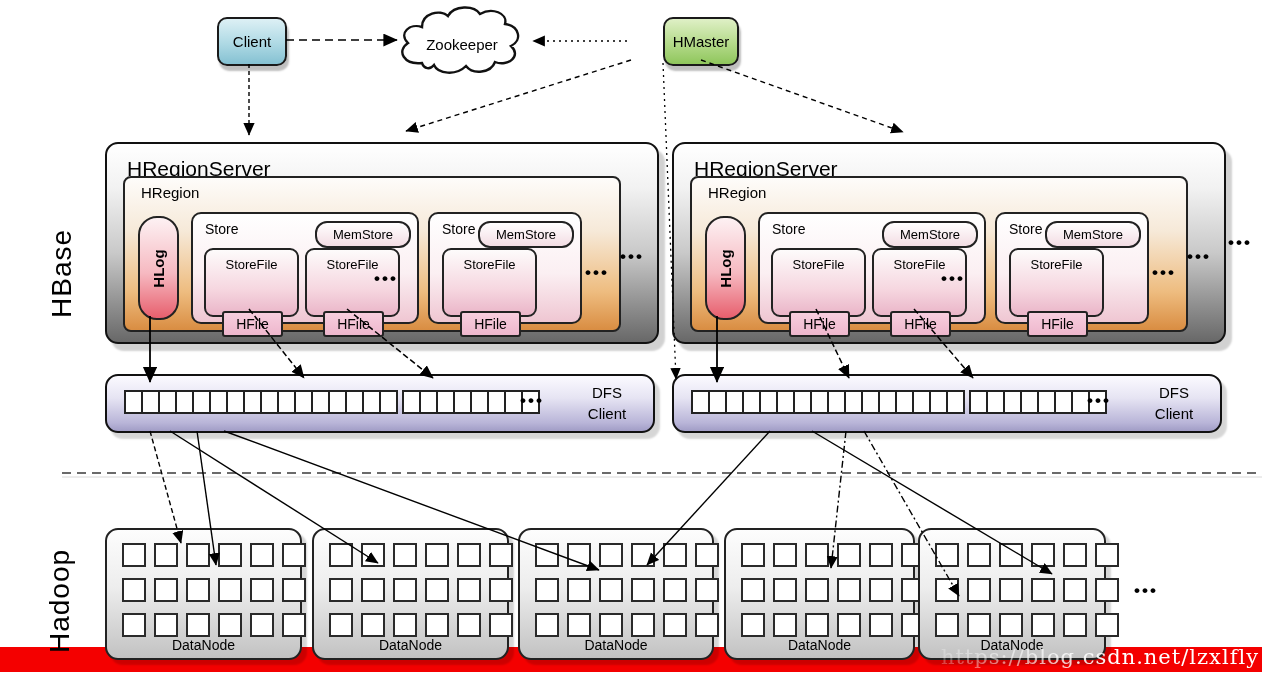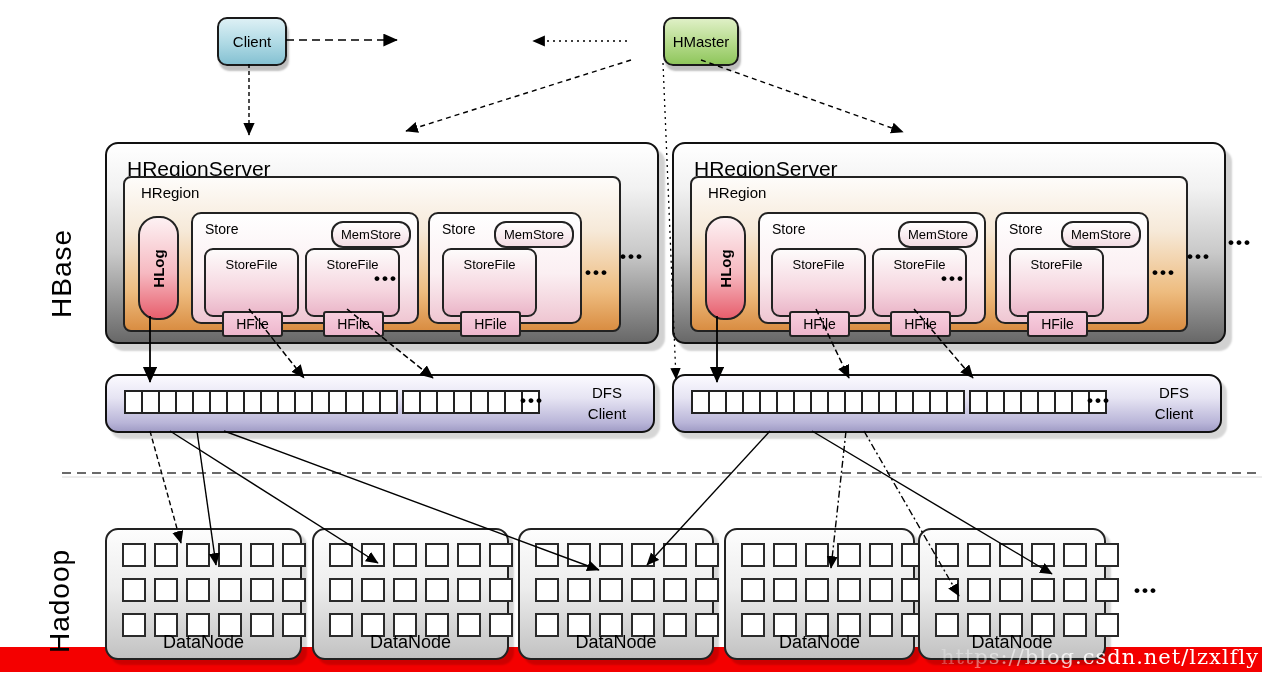--- a/index.html
+++ b/index.html
@@ -44,21 +44,21 @@
         background:linear-gradient(180deg,#fdf1f3 0%,#f6b9c1 55%,#e75f6d 100%);
         display:flex;align-items:center;justify-content:center;}
   .hlog span{transform:rotate(-90deg);font-size:15px;font-weight:600;white-space:nowrap;}
   .store{position:absolute;top:34px;height:108px;border:2px solid #222;border-radius:10px;
          background:linear-gradient(180deg,#ffffff 0%,#fbeff2 55%,#efc6d2 100%);}
   .store.st1{left:66px;width:224px;}
   .store.st2{left:303px;width:150px;}
   .store-title{position:absolute;left:12px;top:7px;font-size:14px;}
   .memstore{position:absolute;right:6px;top:7px;height:27px;border:2px solid #222;border-radius:12px;
             background:linear-gradient(180deg,#ffffff,#f3dce3);font-size:13px;
-            display:flex;align-items:center;justify-content:center;padding:0 8px;box-sizing:border-box;}
+            display:flex;align-items:center;justify-content:center;padding:0 16px;box-sizing:border-box;}
   .storefile{position:absolute;top:34px;width:95px;height:69px;border:2px solid #222;border-radius:9px;
              background:linear-gradient(180deg,#fdfbfb 0%,#f6d7e0 60%,#eab5c8 100%);
              font-size:13px;text-align:center;box-sizing:border-box;}
   .storefile .sf-label{display:block;margin-top:7px;}
   .sf-a{left:11px}.sf-b{left:112px}.st2 .storefile{left:12px}
   .hfile{position:absolute;left:16px;top:37px;width:61px;height:26px;border:2px solid #222;border-radius:3px;
          background:linear-gradient(180deg,#f7cede,#eeb7cd);
          display:flex;align-items:center;justify-content:center;font-size:14px;box-sizing:border-box;margin-top:24px;}
 
   .dots{position:absolute;font-size:17px;font-weight:700;letter-spacing:2px;z-index:4;line-height:10px;}
@@ -85,21 +85,21 @@
   
   .datanode{position:absolute;top:528px;height:128px;z-index:2;
             border:2px solid #222;border-radius:13px;
             background:linear-gradient(180deg,#fdfdfd 0%,#ededed 45%,#c2c2c2 100%);
             box-shadow:5px 5px 2px rgba(0,0,0,0.16);}
   .dn1{left:105px;width:193px}.dn2{left:312px;width:193px}.dn3{left:518px;width:192px}
   .dn4{left:724px;width:187px}.dn5{left:918px;width:184px}
   .dn-grid{position:absolute;left:15px;top:13px;right:15px;display:grid;
            grid-template-columns:repeat(6,1fr);gap:11px 8px;justify-items:center;}
   .dn-cell{width:20px;height:20px;background:#fff;border:2px solid #2a2a2a;}
-  .dn-label{position:absolute;bottom:5px;left:0;width:100%;text-align:center;font-size:18px;}
+  .dn-label{position:absolute;bottom:5px;left:0;width:100%;text-align:center;font-size:14px;}
 
   
   .redbar{position:absolute;left:0;top:647px;width:1262px;height:25px;z-index:1;}
   .watermark{position:absolute;right:3px;top:645px;z-index:7;
              font-family:"DejaVu Serif",serif;font-size:21px;letter-spacing:1px;
              color:#ffffff;
              -webkit-mask-image:linear-gradient(90deg,rgba(0,0,0,0.25),rgba(0,0,0,1) 55%);
              mask-image:linear-gradient(90deg,rgba(0,0,0,0.25),rgba(0,0,0,1) 55%);}
 </style>
 </head>
@@ -140,20 +140,36 @@
     <line x1="812" y1="431" x2="1052" y2="574" stroke="#000" stroke-width="1.4" marker-end="url(#ah)"></line>
     <line x1="864" y1="431" x2="959" y2="596" stroke="#000" stroke-width="1.4" stroke-dasharray="7 3 2 3" marker-end="url(#ah)"></line>
   </svg>
 
   <div class="vlabel hbase">HBase</div>
   <div class="vlabel hadoop">Hadoop</div>
 
   <div class="node client">
     <span>Client</span>
   </div>
+  <div class="cloud">
+    <svg width="140" height="80" viewBox="0 0 140 80">
+      <path fill="#ffffff" stroke="#111" stroke-width="2.4" d="M 30 60
+           C 12 62 4 48 16 40
+           C 6 30 18 20 30 24
+           C 30 10 48 6 56 13
+           C 62 2 82 2 88 11
+           C 100 4 116 10 113 21
+           C 127 23 131 37 119 43
+           C 130 53 116 64 103 59
+           C 99 70 81 72 74 63
+           C 64 73 46 71 42 62
+           C 38 67 32 66 30 60 Z"></path>
+    </svg>
+    <span class="cloud-label">Zookeeper</span>
+  </div>
   <div class="node hmaster">
     <span>HMaster</span>
   </div>
 
   <div class="server s1">
     <div class="server-title">HRegionServer</div>
     <div class="hregion">
       <div class="hregion-title">HRegion</div>
       <div class="hlog">
         <span>HLog</span>

